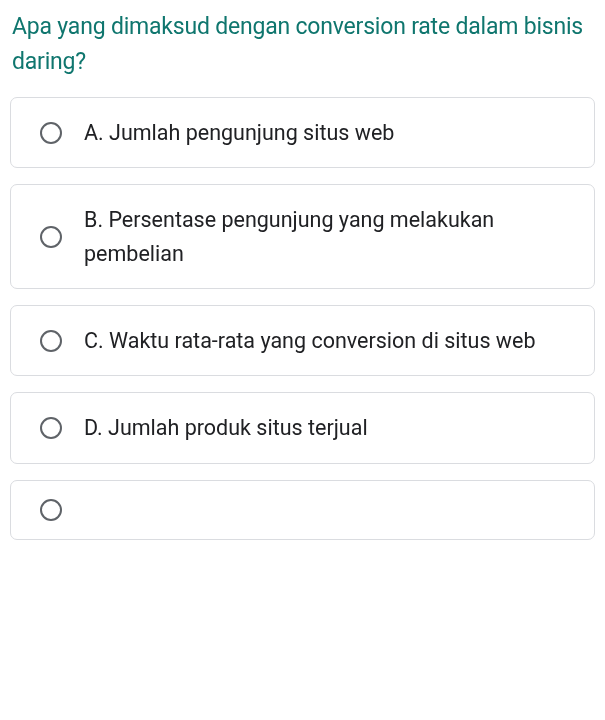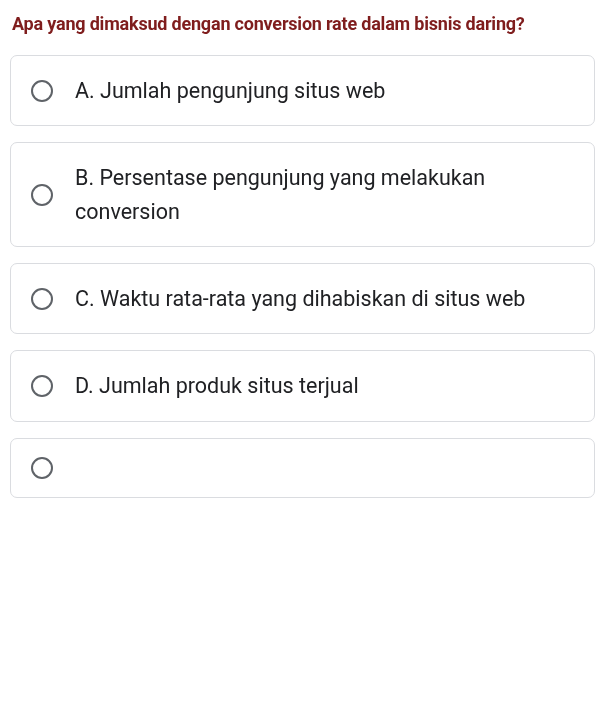--- a/index.html
+++ b/index.html
@@ -7,32 +7,32 @@
       padding: 0;
       box-sizing: border-box;
     }
     body {
       font-family: -apple-system, BlinkMacSystemFont, 'Segoe UI', Roboto, Arial, sans-serif;
       background: #ffffff;
       width: 605px;
       padding: 10px 10px 0 10px;
     }
     .question-title {
-      font-size: 18px;
-      font-weight: 700;
-      color: #7f1d1d;
+      font-size: 23px;
+      font-weight: 400;
+      color: #0f766e;
       line-height: 1.5;
       margin-bottom: 18px;
       padding: 0 2px;
       letter-spacing: -0.2px;
     }
     .option-card {
       border: 1px solid #dadce0;
       border-radius: 7px;
-      padding: 18px 20px;
+      padding: 18px 29px;
       margin-bottom: 16px;
       display: flex;
       align-items: center;
       gap: 22px;
       cursor: pointer;
       background: #ffffff;
     }
     .radio-circle {
       width: 22px;
       height: 22px;
@@ -52,26 +52,26 @@
 
 <div class="question-title">Apa yang dimaksud dengan conversion rate dalam bisnis daring?</div>
 
 <div class="option-card">
   <div class="radio-circle"></div>
   <div class="option-label">A. Jumlah pengunjung situs web</div>
 </div>
 
 <div class="option-card">
   <div class="radio-circle"></div>
-  <div class="option-label">B. Persentase pengunjung yang melakukan conversion</div>
+  <div class="option-label">B. Persentase pengunjung yang melakukan pembelian</div>
 </div>
 
 <div class="option-card">
   <div class="radio-circle"></div>
-  <div class="option-label">C. Waktu rata-rata yang dihabiskan di situs web</div>
+  <div class="option-label">C. Waktu rata-rata yang conversion di situs web</div>
 </div>
 
 <div class="option-card">
   <div class="radio-circle"></div>
   <div class="option-label">D. Jumlah produk situs terjual</div>
 </div>
 
 <div class="option-card">
   <div class="radio-circle"></div>
 </div>

